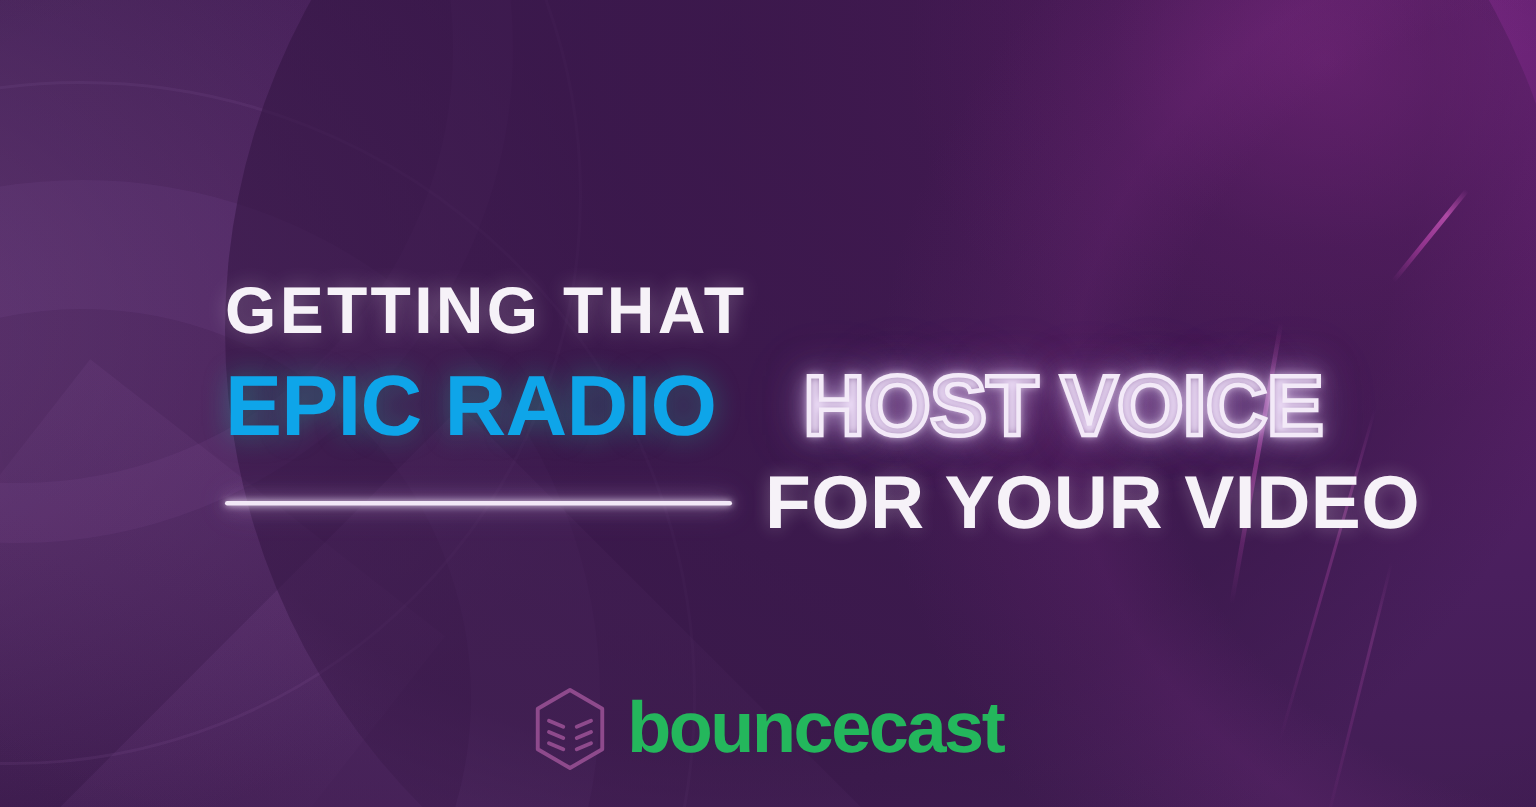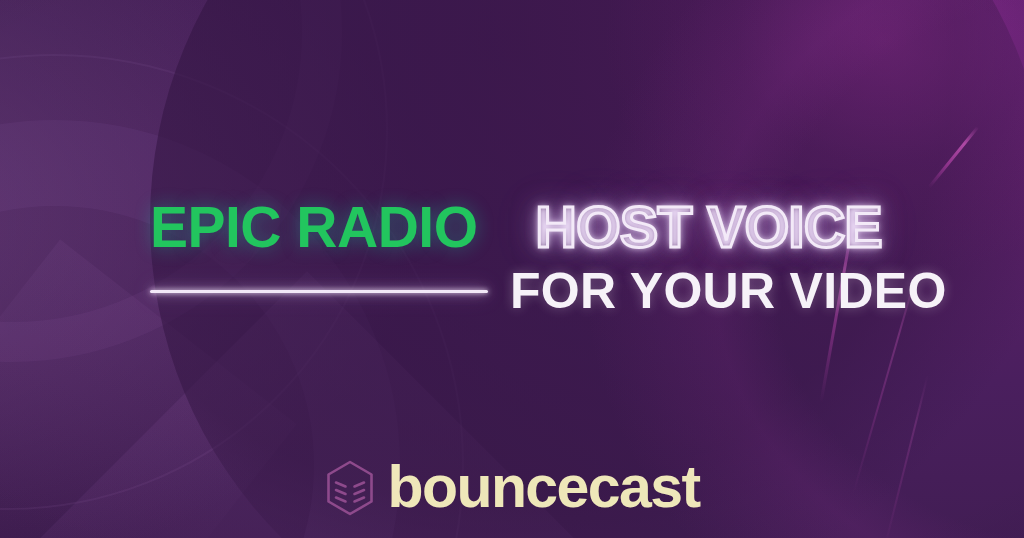--- a/index.html
+++ b/index.html
@@ -162,21 +162,21 @@
 
   .line2 {
     margin-top: 13px;
     line-height: 1;
     white-space: nowrap;
     font-size: 57px;
     font-weight: bold;
     letter-spacing: -0.5px;
   }
   .epic-radio {
-    color: #22c55e;
+    color: #0ea5e9;
     text-shadow: 0 0 18px rgba(23,233,187,0.35);
   }
   .host-voice {
     margin-left: 14px;
     color: transparent;
     -webkit-text-stroke: 3px #f3eaf8;
     text-shadow:
       0 0 6px  rgba(240,225,250,0.95),
       0 0 14px rgba(225,200,245,0.75),
       0 0 26px rgba(205,160,235,0.50),
@@ -222,23 +222,23 @@
     justify-content: center;
     gap: 13px;
   }
   .logo-mark {
     width: 50px;
     height: 56px;
     display: block;
     flex: 0 0 auto;
   }
   .logo-word {
-    font-size: 59px;
-    font-weight: bold;
-    color: #fef9c3;
+    font-size: 48px;
+    font-weight: bold;
+    color: #22c55e;
     letter-spacing: -1.6px;
     line-height: 1;
     opacity: 0.92;
   }
 </style>
 </head>
 <body>
 
 <div id="banner">
 
@@ -254,20 +254,21 @@
   <div class="disc-dark"></div>
   <div class="glow-tr"></div>
   <div class="arc-right"></div>
   <div class="streak streak-3"></div>
   <div class="streak streak-2"></div>
   <div class="streak streak-4"></div>
   <div class="streak streak-1"></div>
   <div class="vignette"></div>
 
   <div class="headline">
+    <div class="line1">GETTING THAT</div>
 
     <div class="line2">
       <span class="epic-radio">EPIC RADIO</span><span class="host-voice">HOST VOICE</span>
     </div>
 
     <div class="line3">
       <span class="rule"></span>
       <span class="line3-text">FOR YOUR VIDEO</span>
     </div>
   </div>

